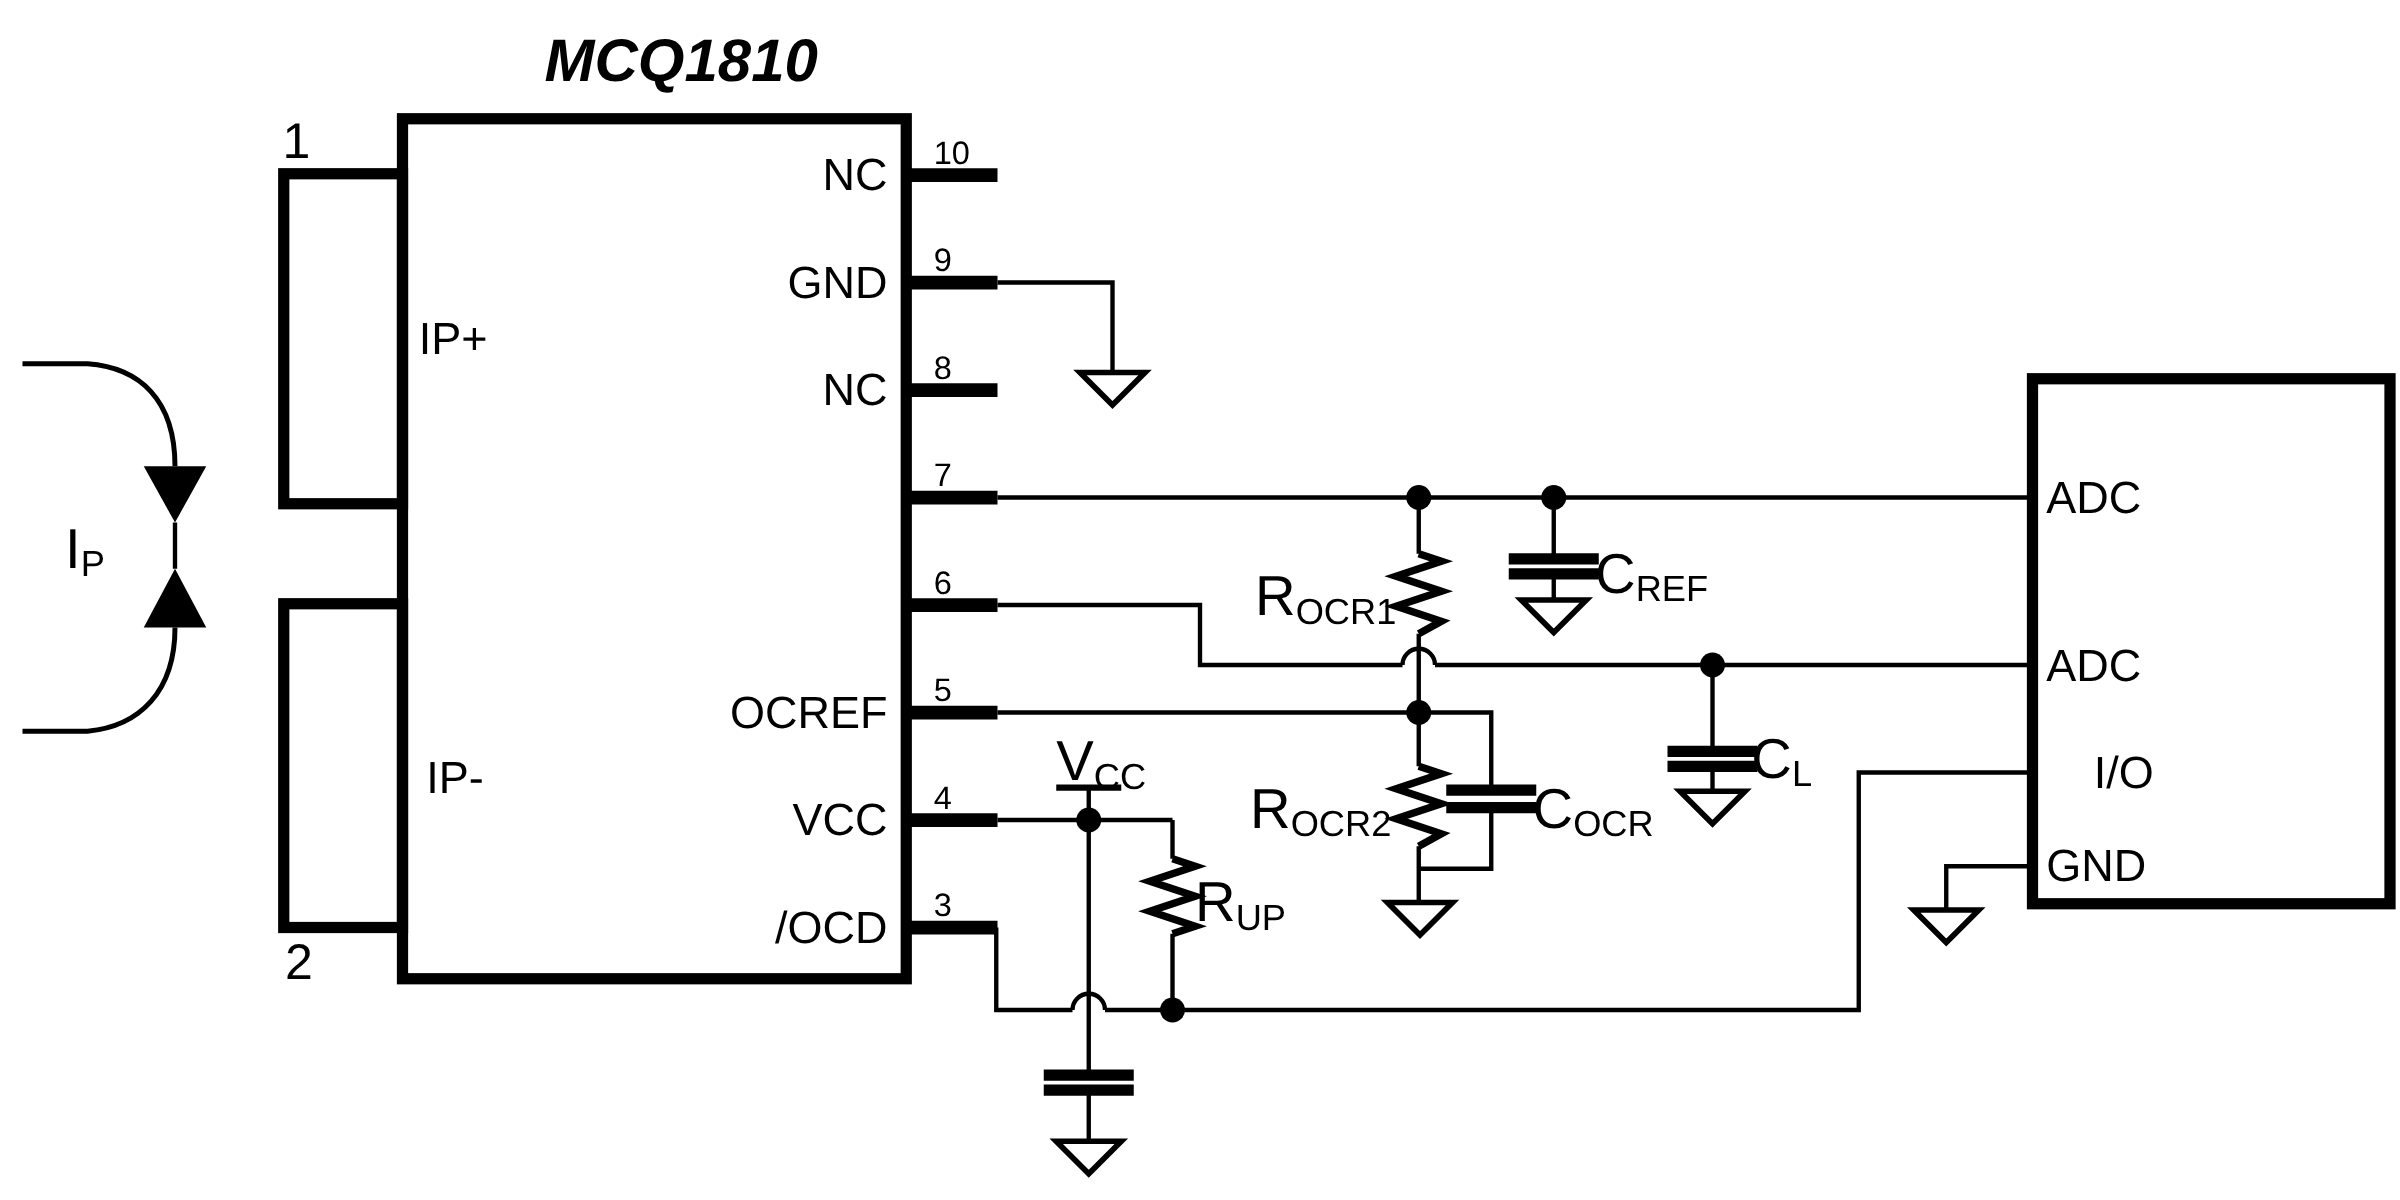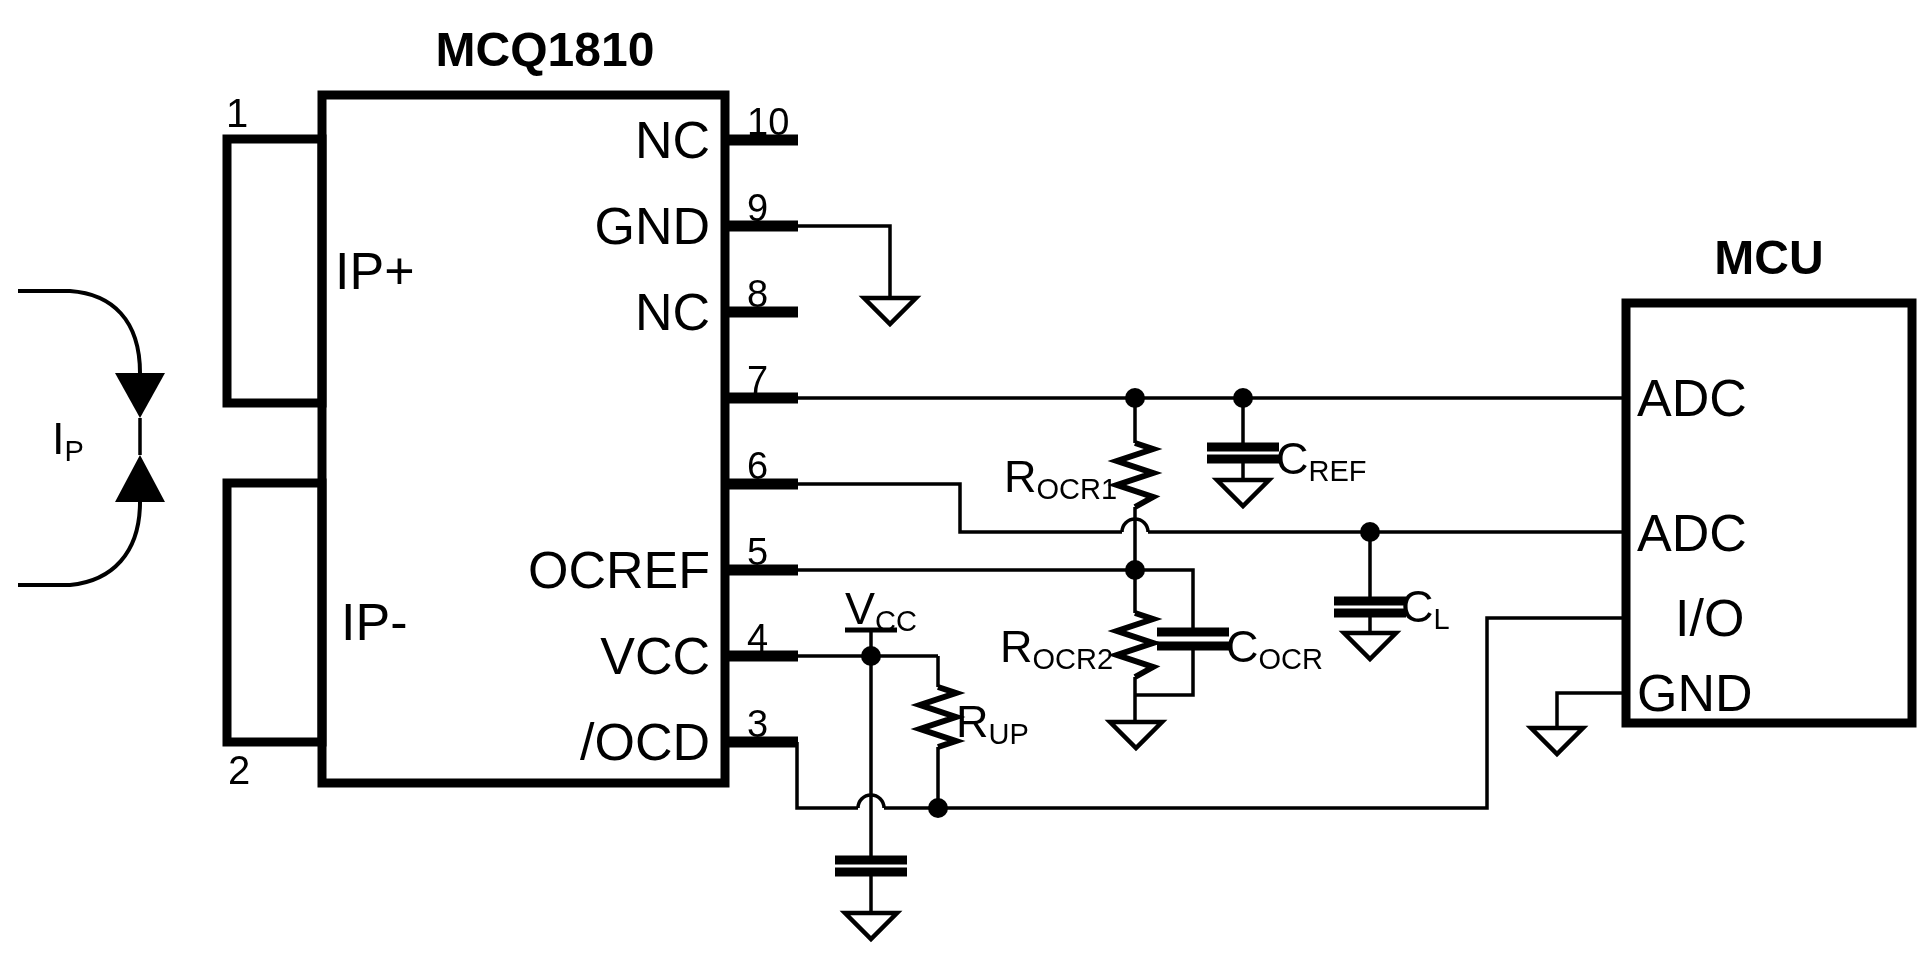--- a/index.html
+++ b/index.html
@@ -1,20 +1,20 @@
 <!DOCTYPE html>
 <html><head>
 <meta charset="utf-8">
 <style>
   html,body{margin:0;padding:0;background:#fff;}
   #canvas{position:relative;width:1920px;height:960px;background:#fff;overflow:hidden;
           font-family:"Liberation Sans", sans-serif;color:#000;}
   #schem{position:absolute;left:0;top:0;width:1920px;height:960px;}
-  .lbl{position:absolute;white-space:nowrap;font-size:52px;line-height:48px;color:#000;}
-  .num{position:absolute;white-space:nowrap;font-size:38px;line-height:38px;color:#000;}
+  .lbl{position:absolute;white-space:nowrap;font-size:36px;line-height:48px;color:#000;}
+  .num{position:absolute;white-space:nowrap;font-size:26px;line-height:38px;color:#000;}
   .title{position:absolute;white-space:nowrap;font-size:48px;line-height:48px;font-weight:bold;
          text-align:center;color:#000;}
   .comp{position:absolute;white-space:nowrap;font-size:45px;line-height:48px;color:#000;}
   .comp .sub{font-size:29px;vertical-align:-7px;}
   .r{text-align:right;}
 </style>
 </head>
 <body>
 
 <div id="canvas">
@@ -95,22 +95,21 @@
     <g fill="#000">
       <circle cx="1135" cy="398" r="10"></circle>
       <circle cx="1243" cy="398" r="10"></circle>
       <circle cx="1370" cy="532" r="10"></circle>
       <circle cx="1135" cy="570" r="10"></circle>
       <circle cx="871" cy="656" r="10"></circle>
       <circle cx="938" cy="808" r="10"></circle>
     </g>
   </svg>
 
-  <div class="title" style="left:395px;top:26px;width:300px;">MCQ1810</div>
-  <div class="title" style="left:1669px;top:234px;width:200px;">MCU</div>
+  <div class="title" style="left:395px;top:26px;width:300px;font-style:italic;">MCQ1810</div>
 
   <div class="num" style="left:226px;top:94px;font-size:40px;">1</div>
   <div class="num" style="left:228px;top:751px;font-size:40px;">2</div>
   <div class="lbl" style="left:335px;top:247px;">IP+</div>
   <div class="lbl" style="left:341px;top:598px;">IP-</div>
 
   <div class="num" style="left:747px;top:103px;">10</div>
   <div class="num" style="left:747px;top:189px;">9</div>
   <div class="num" style="left:747px;top:275px;">8</div>
   <div class="num" style="left:747px;top:361px;">7</div>

